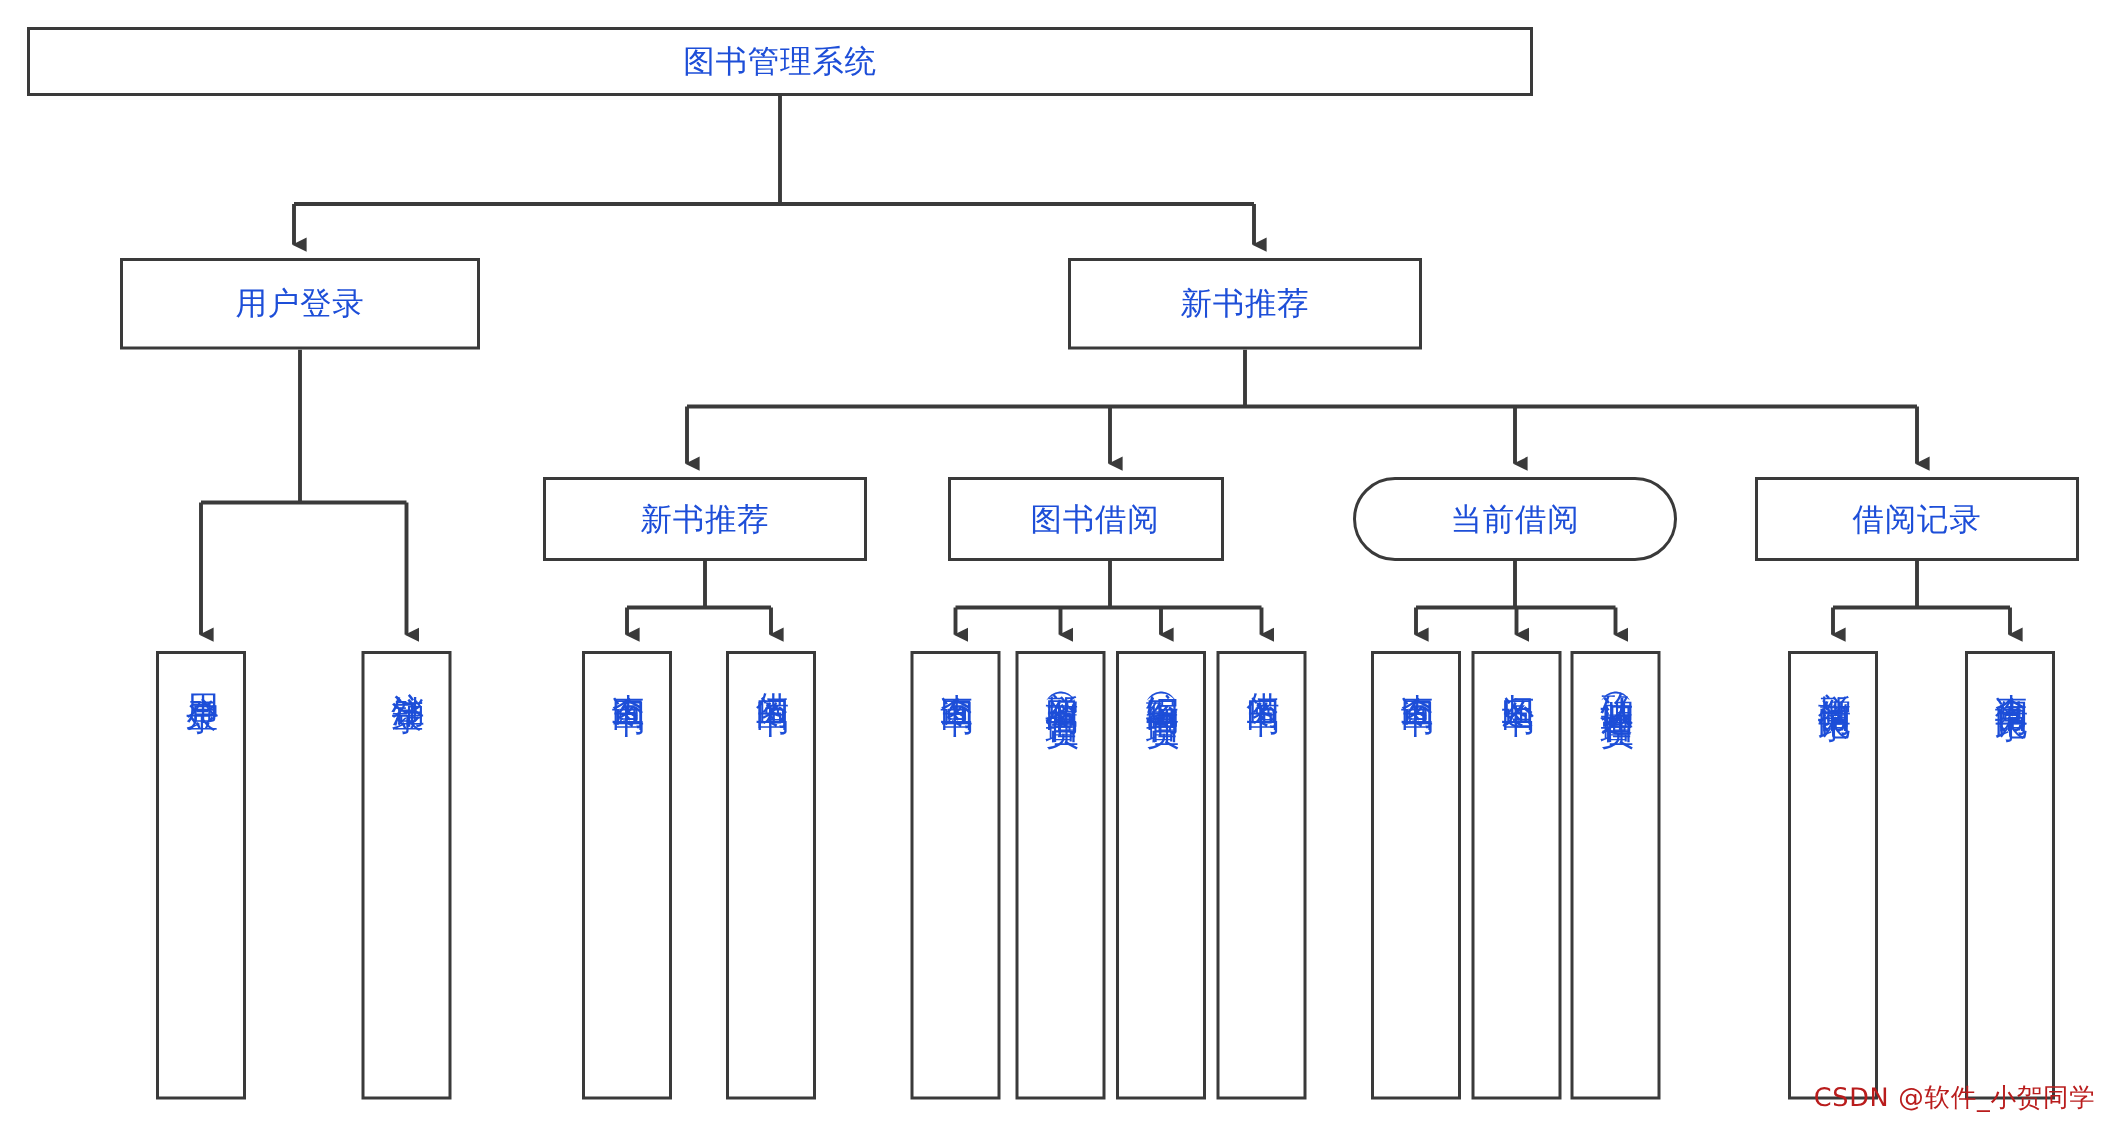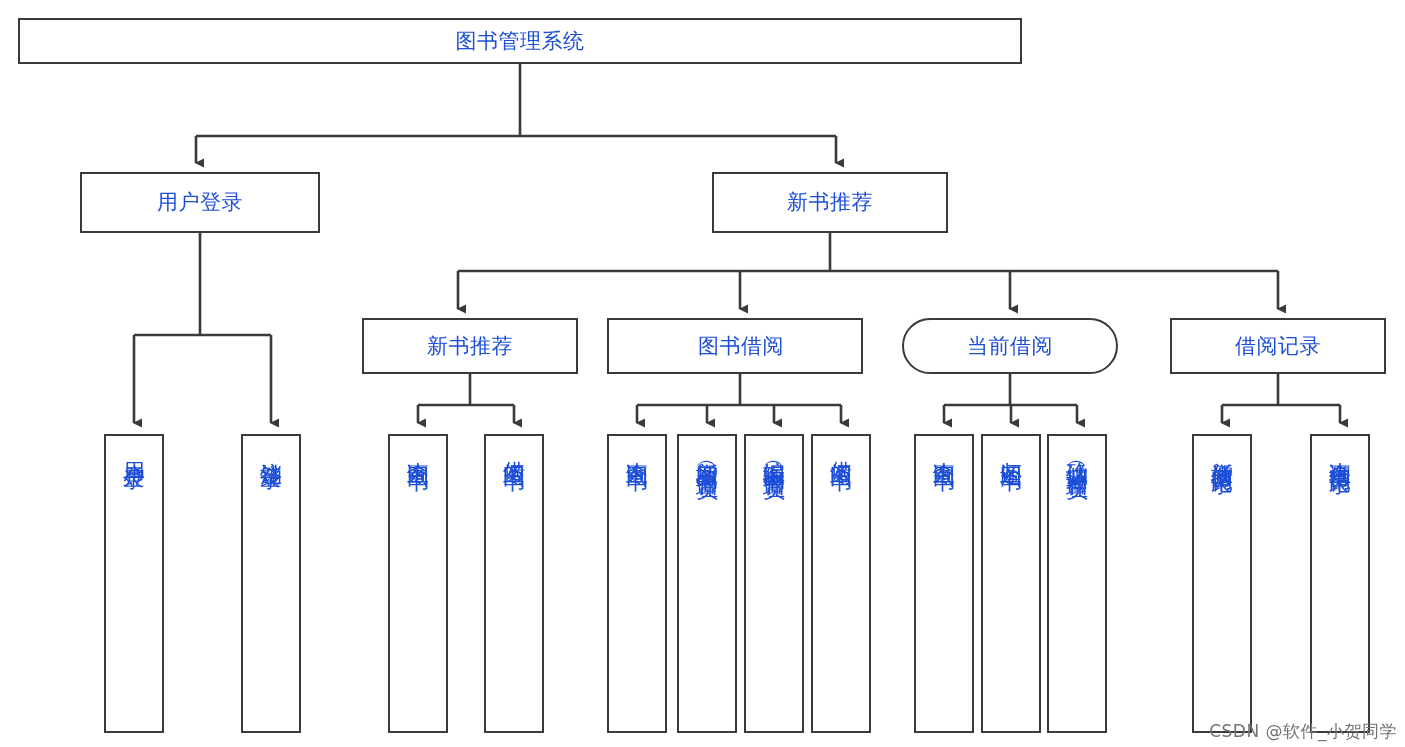--- a/index.html
+++ b/index.html
@@ -61,21 +61,21 @@
     text-orientation: upright;
     font-size: 22px;
     line-height: 1;
     letter-spacing: 2.5px;
   }
   #watermark {
     position: absolute;
     right: 8px;
     bottom: 4px;
     font-size: 17px;
-    color: #737373;
+    color: #b91c1c;
     letter-spacing: 0.5px;
     z-index: 5;
     white-space: nowrap;
   }
 </style>
 </head>
 <body>
 
 <div id="diagram-root">
 
@@ -136,21 +136,21 @@
   <div class="node horiz" style="left:80px; top:172px; width:240px; height:61px;">
     <span class="node-label">用户登录</span>
   </div>
   <div class="node horiz" style="left:712px; top:172px; width:236px; height:61px;">
     <span class="node-label">新书推荐</span>
   </div>
 
   <div class="node horiz" style="left:362px; top:318px; width:216px; height:56px;">
     <span class="node-label">新书推荐</span>
   </div>
-  <div class="node horiz" style="left:607px; top:318px; width:256px; height:56px;padding-left:12px;">
+  <div class="node horiz" style="left:632px; top:318px; width:184px; height:56px;padding-left:12px;">
     <span class="node-label">图书借阅</span>
   </div>
   <div class="node horiz" style="left:902px; top:318px; width:216px; height:56px;border-radius:28px;">
     <span class="node-label">当前借阅</span>
   </div>
   <div class="node horiz" style="left:1170px; top:318px; width:216px; height:56px;align-items:center;">
     <span class="node-label">借阅记录</span>
   </div>
 
   <div class="node vert" style="left:104px; top:434px; width:60px; height:299px;">

